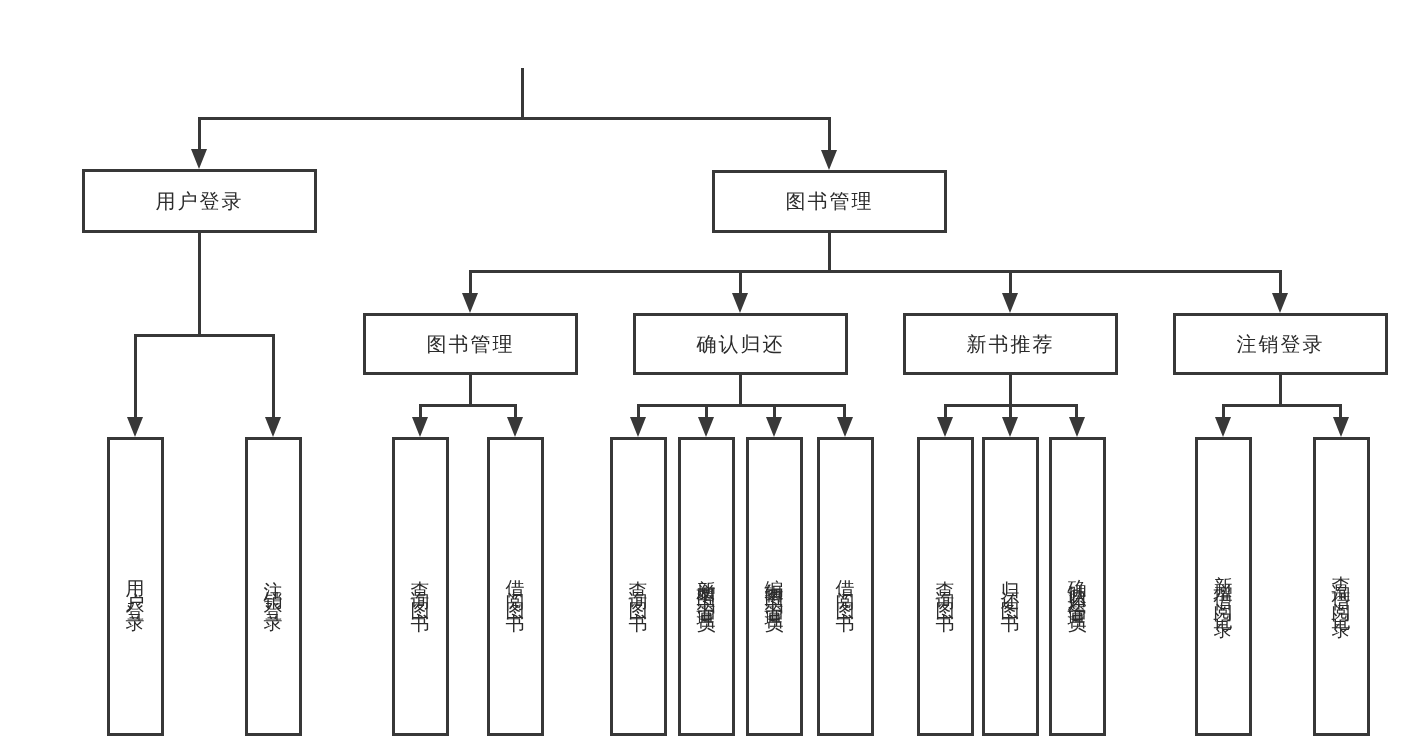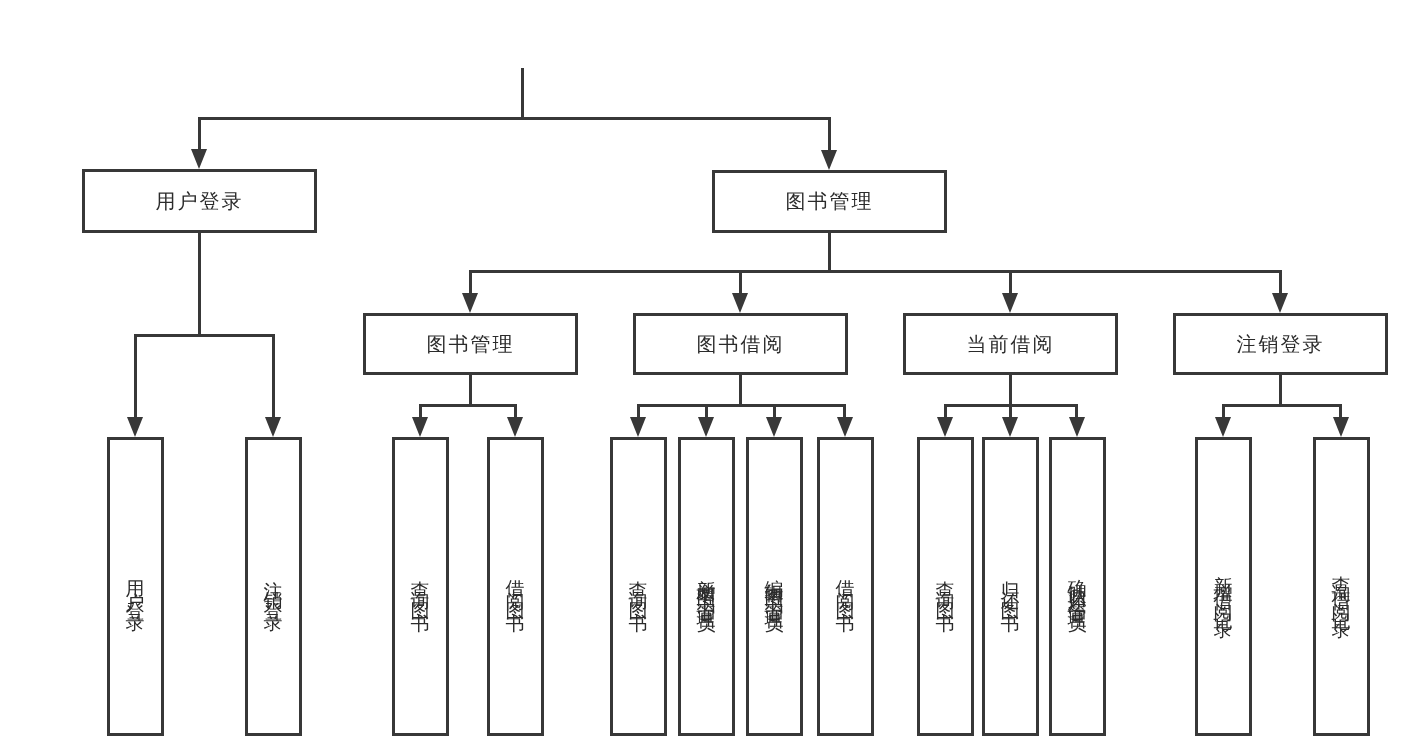--- a/index.html
+++ b/index.html
@@ -92,24 +92,24 @@
   <div class="ln" style="left:1279px;top:270px;width:3px;height:25px;"></div>
   <div class="arw" style="left:462px;top:293px;"></div>
   <div class="arw" style="left:732px;top:293px;"></div>
   <div class="arw" style="left:1002px;top:293px;"></div>
   <div class="arw" style="left:1272px;top:293px;"></div>
 
   <div class="box hbox" style="left:363px;top:313px;width:215px;height:62px;">
     <span>图书管理</span>
   </div>
   <div class="box hbox" style="left:633px;top:313px;width:215px;height:62px;">
-    <span>图书借阅</span>
+    <span>确认归还</span>
   </div>
   <div class="box hbox" style="left:903px;top:313px;width:215px;height:62px;">
-    <span>当前借阅</span>
+    <span>新书推荐</span>
   </div>
   <div class="box hbox" style="left:1173px;top:313px;width:215px;height:62px;">
     <span>注销登录</span>
   </div>
 
   <div class="ln" style="left:469px;top:375px;width:3px;height:32px;"></div>
   <div class="ln" style="left:419px;top:404px;width:98px;height:3px;"></div>
   <div class="ln" style="left:419px;top:404px;width:3px;height:15px;"></div>
   <div class="ln" style="left:514px;top:404px;width:3px;height:15px;"></div>
   <div class="arw" style="left:412px;top:417px;"></div>

